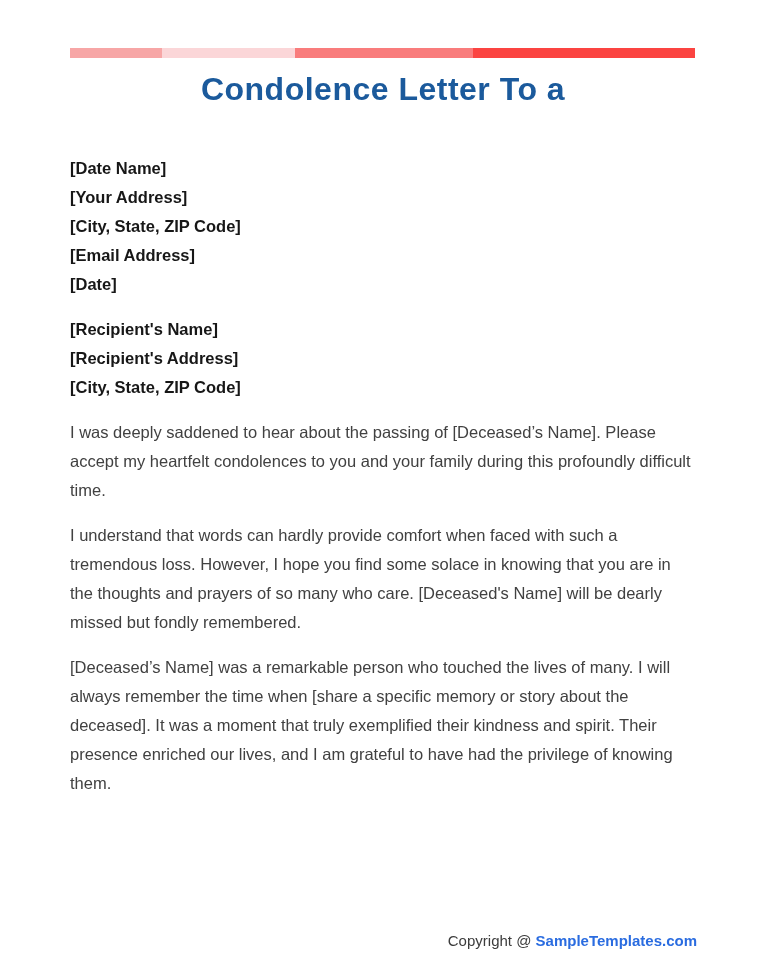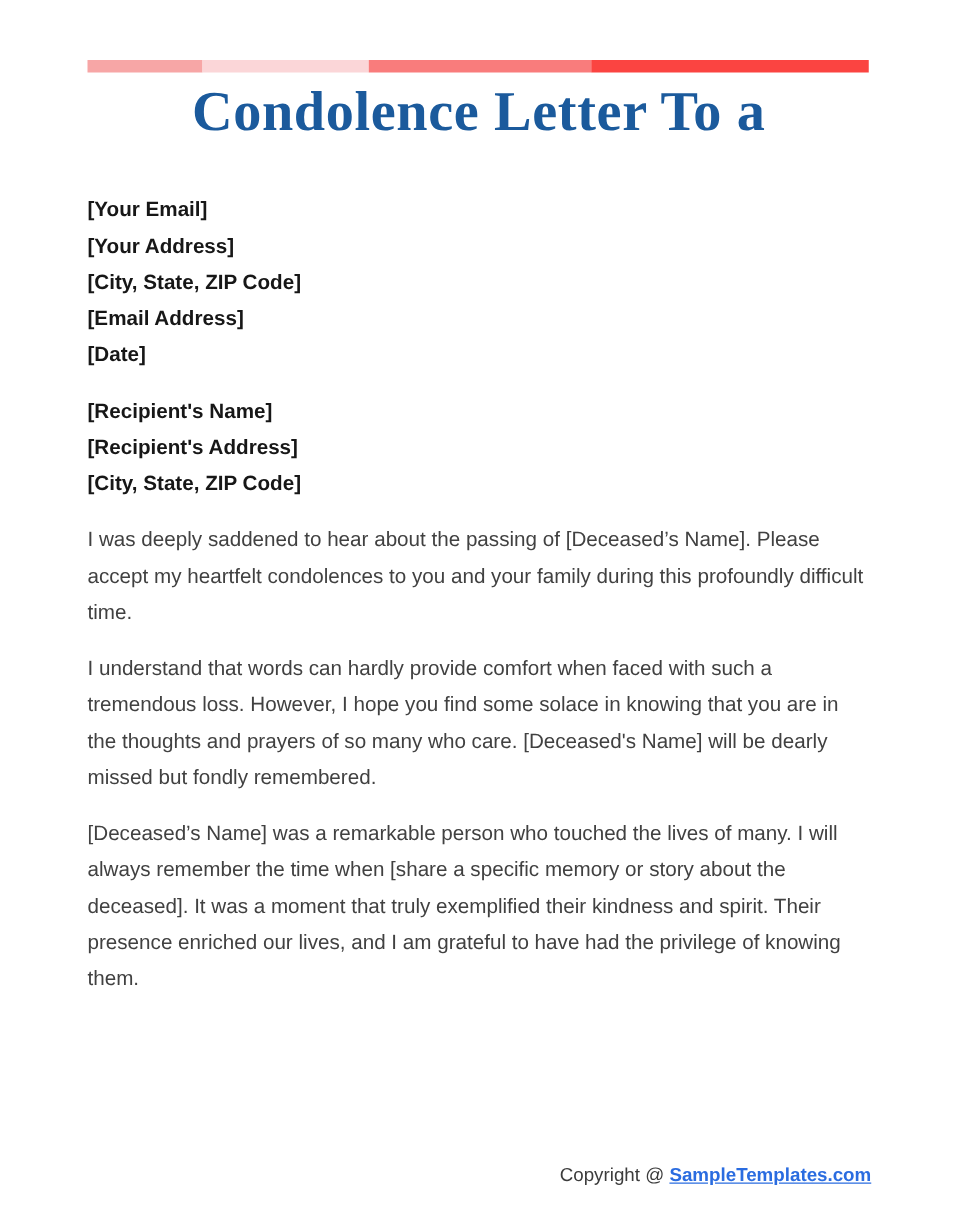--- a/index.html
+++ b/index.html
@@ -13,23 +13,23 @@
   }
   .top-bar {
     margin: 48px 69px 0 70px;
     height: 10px;
     display: flex;
   }
   .top-bar .seg { height: 100%; flex: 0 0 auto; }
   h1.title {
     margin: 9px 30px 12px 30px;
     text-align: center;
-    font-family: Liberation Serif, serif;
+    font-family: Liberation Sans, sans-serif;
     font-weight: bold;
-    font-size: 45px;
+    font-size: 32px;
     line-height: 45px;
     color: var(--title-blue, #1b5a9c);
     letter-spacing: 0.5px;
   }
   .letter {
     margin: 42px 69px 0 70px;
     font-size: 16.5px;
     line-height: 29px;
     color: var(--body-text, #414141);
   }
@@ -45,42 +45,41 @@
     position: absolute;
     top: 931px;
     right: 69px;
     font-size: 15px;
     line-height: 20px;
     color: #3c3c3c;
   }
   .footer-link {
     color: var(--link-blue, #2a6ce0);
     font-weight: bold;
-    text-decoration: underline;
     cursor: pointer;
   }
 </style>
 </head>
 <body>
 
 <div class="page">
 
   <div class="top-bar">
       <div class="seg" style="background: rgb(247, 166, 166); width: 92px;"></div>
       <div class="seg" style="background: rgb(251, 214, 216); width: 133px;"></div>
       <div class="seg" style="background: rgb(249, 124, 124); width: 178px;"></div>
       <div class="seg" style="background: rgb(251, 68, 65); width: 222px;"></div>
     </div>
 
   <h1 class="title"><span>Condolence Letter To a</span><br></h1>
 
   <div class="letter">
 
     <div class="block sender-block">
-      <p>[Your Email]</p>
+      <p>[Date Name]</p>
       <p>[Your Address]</p>
       <p>[City, State, ZIP Code]</p>
       <p>[Email Address]</p>
       <p>[Date]</p>
     </div>
 
     <div class="block recipient-block">
       <p>[Recipient's Name]</p>
       <p>[Recipient's Address]</p>
       <p>[City, State, ZIP Code]</p>

